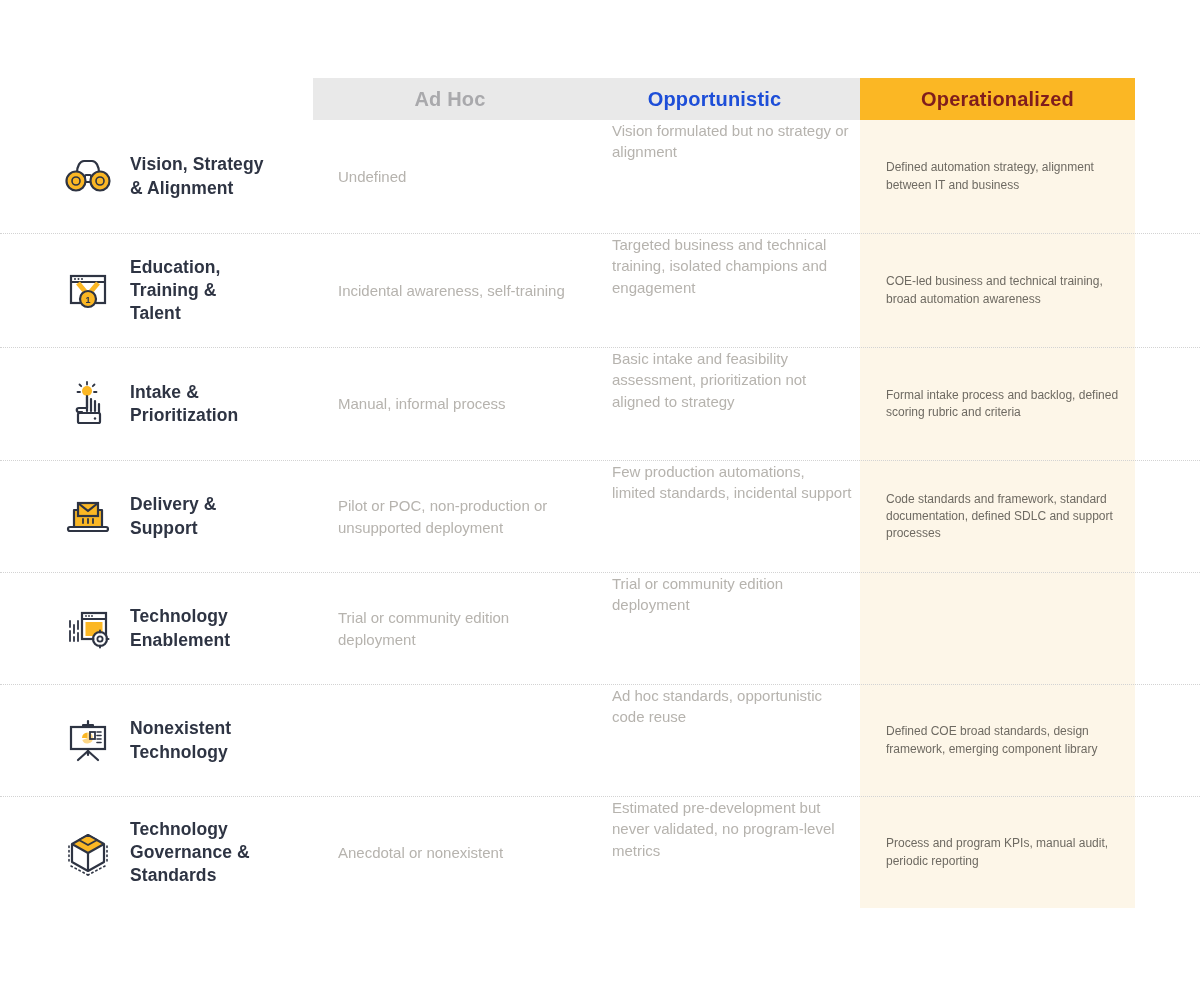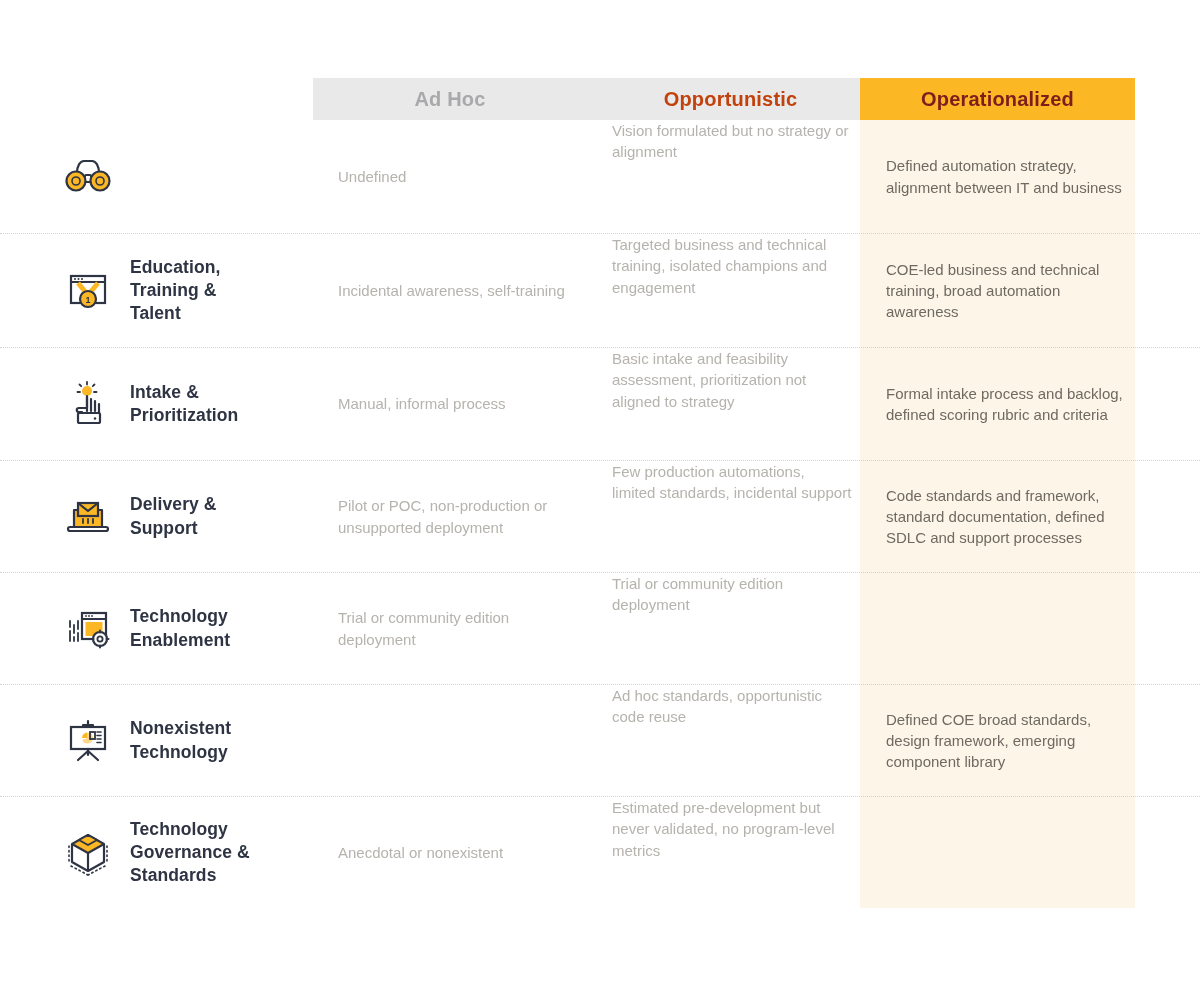--- a/index.html
+++ b/index.html
@@ -59,22 +59,22 @@
     justify-content: center;
     font-size: 20px;
     font-weight: bold;
     letter-spacing: 0.2px;
   }
   .head-adhoc {
     left: 313px; width: 274px;
     color: #a9a9ac;
   }
   .head-opp {
-    left: 594px; width: 273px;
-    color: #c2410c;
+    left: 578px; width: 273px;
+    color: #1d4ed8;
   }
   .head-oper {
     left: 860px; width: 275px;
     color: #7f1d1d;
   }
 
   
   .rows {
     position: absolute;
     left: 0;
@@ -137,21 +137,21 @@
     display: flex;
     align-items: center;
     height: 100%;
   }
   .muted-text {
     font-size: 15px;
     color: #b6b3ae;
     line-height: 1.42;
   }
   .oper-text {
-    font-size: 15px;
+    font-size: 12px;
     color: #6e6a62;
     line-height: 1.42;
   }
 </style>
 </head>
 <body>
 
 <div class="matrix">
 
   <div class="band band-adhoc"></div>
@@ -175,20 +175,24 @@
       <div class="cell cell-label">
         <span class="icon-box">
           <svg width="48" height="40" viewBox="0 0 48 40">
             <path d="M13 16 C13 9 16 4 20 4 L28 4 C32 4 35 9 35 16" fill="none" stroke="#2e3443" stroke-width="2.2" stroke-linecap="round"></path>
             <rect x="21" y="18" width="6" height="7" rx="1" fill="none" stroke="#2e3443" stroke-width="2"></rect>
             <circle cx="12" cy="24" r="9.5" fill="#fbb724" stroke="#2e3443" stroke-width="2.2"></circle>
             <circle cx="36" cy="24" r="9.5" fill="#fbb724" stroke="#2e3443" stroke-width="2.2"></circle>
             <circle cx="12" cy="24" r="4" fill="none" stroke="#2e3443" stroke-width="1.6"></circle>
             <circle cx="36" cy="24" r="4" fill="none" stroke="#2e3443" stroke-width="1.6"></circle>
           </svg>
+        </span>
+        <span class="label-text">
+          <span>Vision, Strategy</span><br>
+          <span>&amp; Alignment</span>
         </span>
       </div>
       <div class="cell cell-adhoc">
         <span class="muted-text">Undefined</span>
       </div>
       <div class="cell cell-opp">
         <span class="muted-text">Vision formulated but no strategy or alignment</span>
       </div>
       <div class="cell cell-oper">
         <span class="oper-text">Defined automation strategy, alignment between IT and business</span>
@@ -389,16 +393,19 @@
           <span>Governance &amp;</span><br>
           <span>Standards</span>
         </span>
       </div>
       <div class="cell cell-adhoc">
         <span class="muted-text">Anecdotal or nonexistent</span>
       </div>
       <div class="cell cell-opp">
         <span class="muted-text">Estimated pre-development but never validated, no program-level metrics</span>
       </div>
+      <div class="cell cell-oper">
+        <span class="oper-text">Process and program KPIs, manual audit, periodic reporting</span>
+      </div>
     </div>
 
   </div>
 </div>
 
 </body></html>

